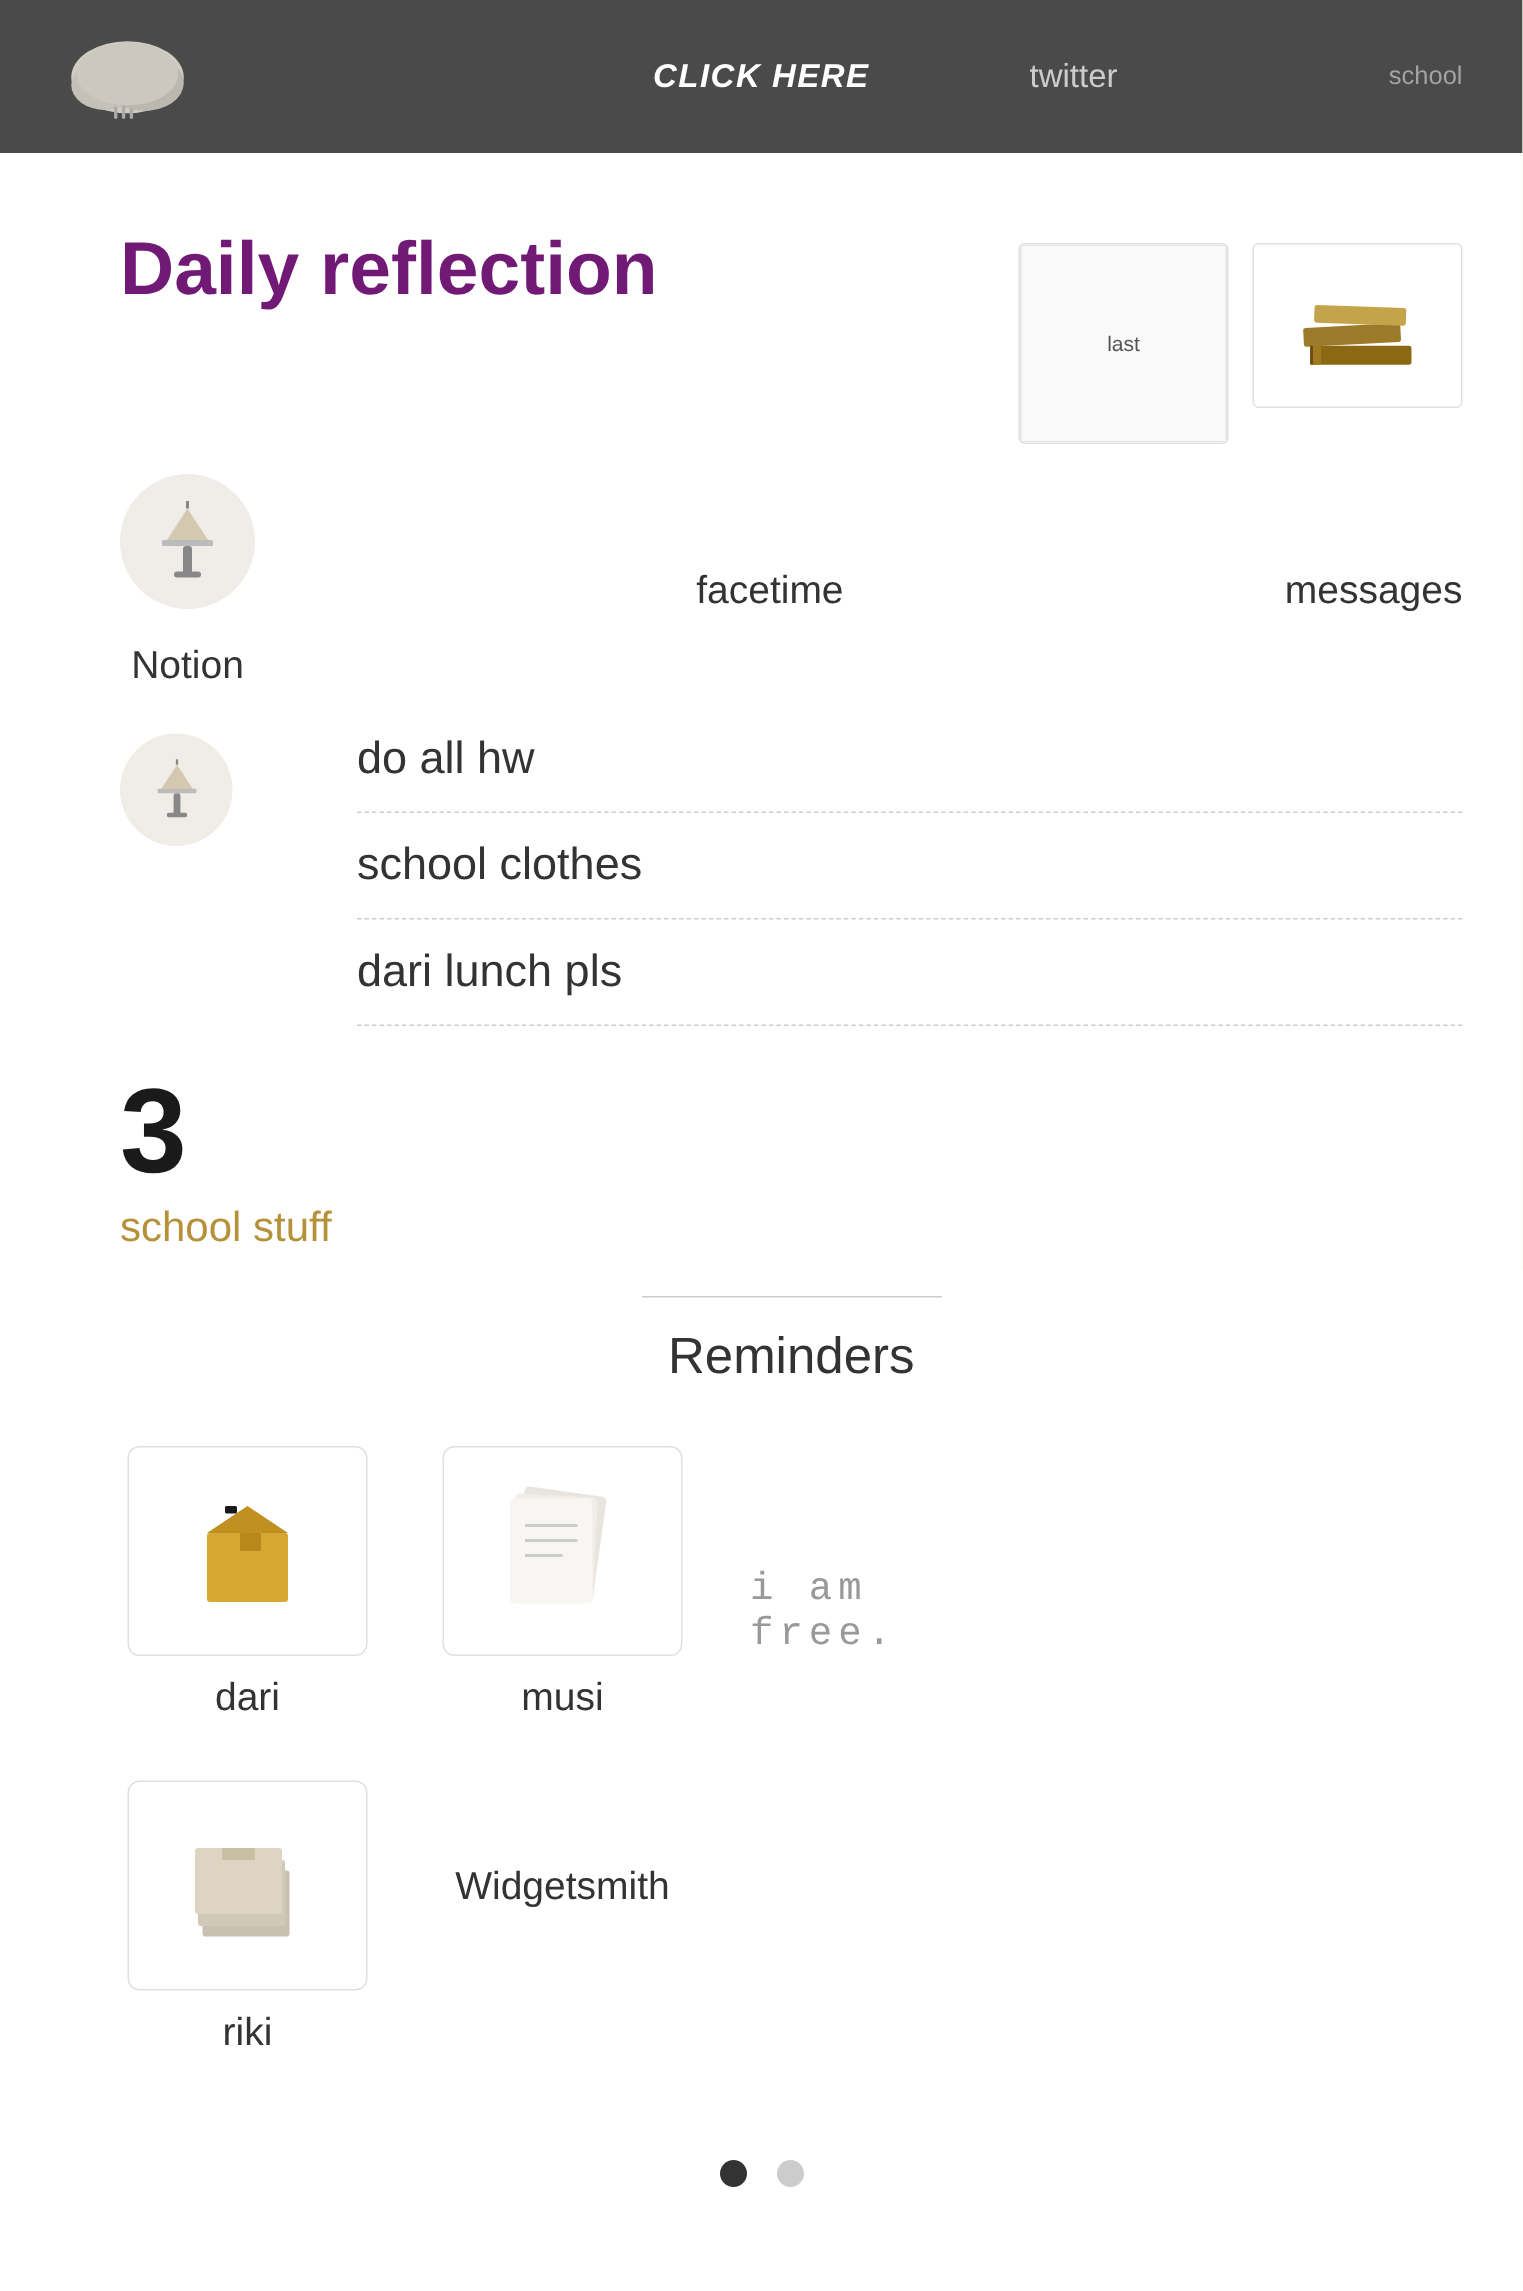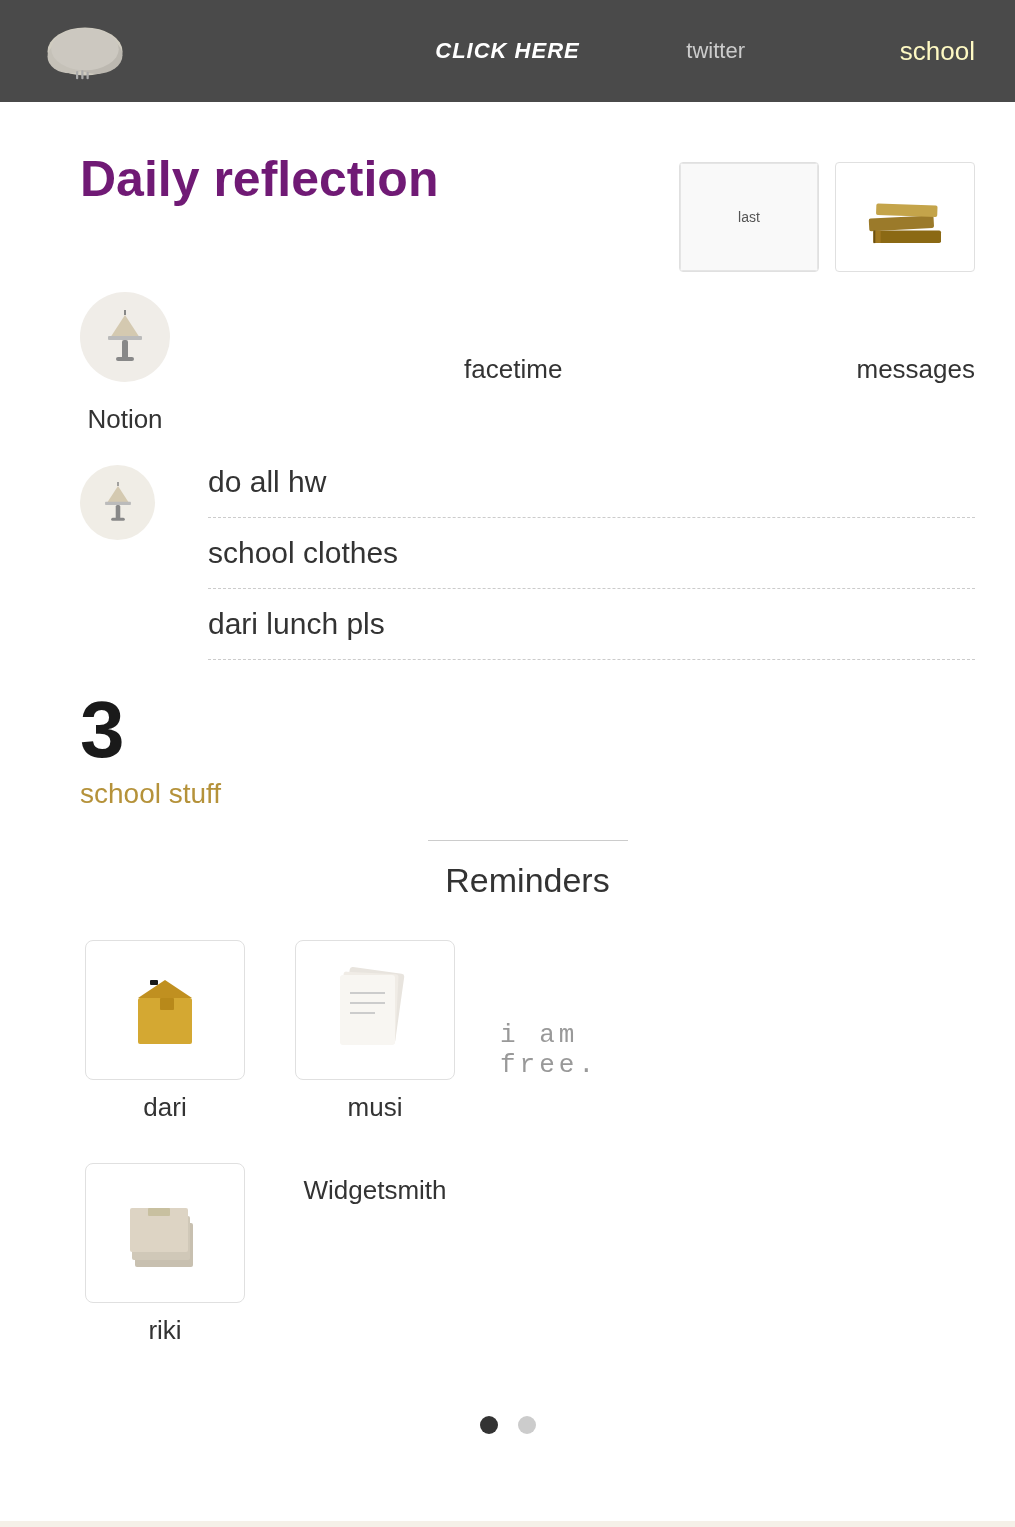--- a/index.html
+++ b/index.html
@@ -55,22 +55,22 @@
     }
     .twitter-label {
       color: #ccc;
       font-size: 22px;
       position: absolute;
       right: 270px;
       top: 50%;
       transform: translateY(-50%);
     }
     .school-label-top {
-      color: #fef9c3;
-      font-size: 26px;
+      color: #a3a3a3;
+      font-size: 17px;
     }
 
     
     .main-content {
       padding: 20px 0;
       background: white;
       min-height: 1419px;
     }
     .daily-reflection-title {
       font-size: 50px;
@@ -112,21 +112,21 @@
       justify-content: space-between;
       align-items: center;
       padding: 10px 40px 10px 80px;
       margin-top: 10px;
     }
 
     
     .tasks-section {
       display: flex;
       padding: 20px 40px 10px 80px;
-      gap: 53px;
+      gap: 83px;
       align-items: flex-start;
     }
     .tasks-left {
       display: flex;
       flex-direction: column;
       align-items: center;
     }
     .tasks-right {
       flex: 1;
     }
@@ -291,21 +291,21 @@
 
   <div style="display: flex; align-items: flex-start; padding: 30px 40px 0 80px; gap: 20px;">
     <div style="flex: 1;">
       <h1 class="daily-reflection-title">Daily reflection</h1>
     </div>
     <div style="display: flex; flex-direction: column; align-items: flex-end; gap: 0;">
 
       <div style="display: flex; gap: 16px; margin-top: 10px;">
 
         <div style="display: flex; flex-direction: column; align-items: center;">
-          <div class="app-icon-box" style="width:140px; height:110px;">
+          <div class="app-icon-box" style="width:140px; height:134px;">
             <div class="september-icon">
               <span class="icon-label-small">last</span>
             </div>
           </div>
         </div>
 
         <div style="display: flex; flex-direction: column; align-items: center;">
           <div class="app-icon-box" style="width:140px; height:110px;">
 
             <svg class="book-stack" viewBox="0 0 100 80" xmlns="http://www.w3.org/2000/svg">
@@ -425,21 +425,21 @@
             <rect x="12" y="28" width="58" height="44" rx="2" fill="#d0c8b8"></rect>
             <rect x="10" y="20" width="58" height="44" rx="2" fill="#ddd4c4"></rect>
 
             <rect x="28" y="20" width="22" height="8" rx="1" fill="#c8c0a0"></rect>
           </svg>
         </div>
         <span class="app-grid-label">riki</span>
       </div>
 
       <div class="app-grid-item">
-        <div style="height: 140px; display: flex; align-items: flex-start; justify-content: center; padding-bottom: 12px;">
+        <div style="height: 140px; display: flex; align-items: center; justify-content: center; padding-bottom: 12px;">
           <span class="widgetsmith-label">Widgetsmith</span>
         </div>
       </div>
 
     </div>
   </div>
 
   <div class="pagination">
     <div class="dot dot-active"></div>
     <div class="dot dot-inactive"></div>

